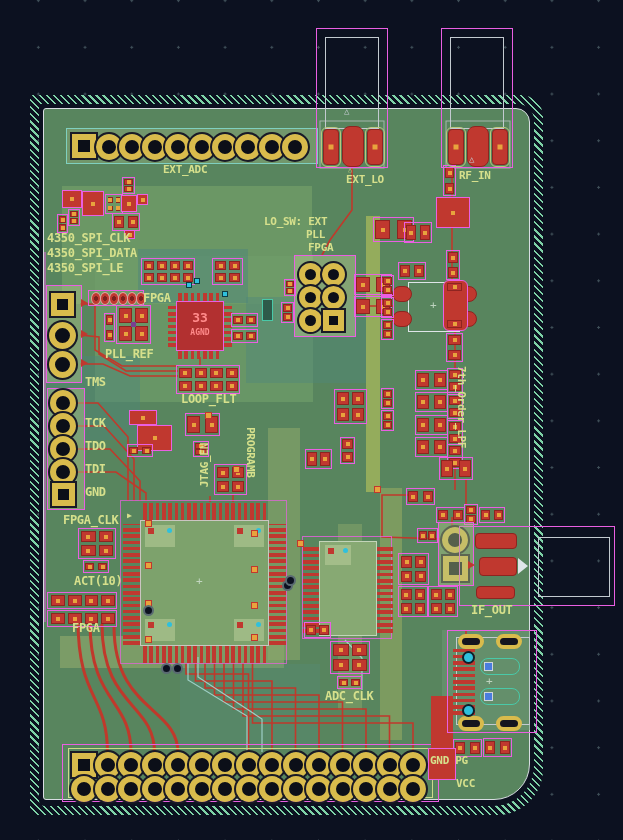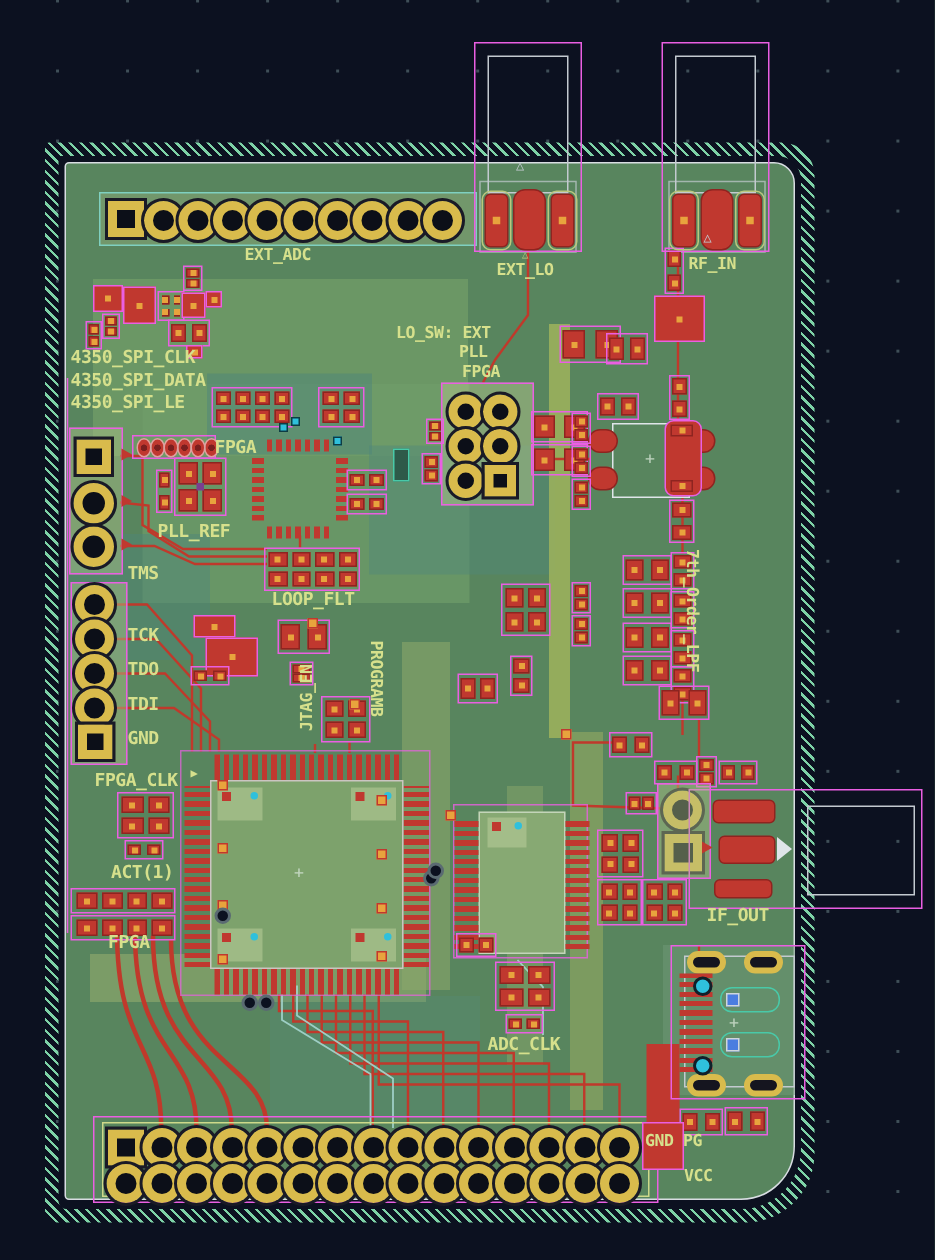--- a/index.html
+++ b/index.html
@@ -167,20 +167,24 @@
     <div class="pins-v" style="left:0px;top:8px;width:16px;height:88px"></div>
     <div class="pins-v" style="left:74px;top:8px;width:16px;height:88px"></div>
     <div class="fcap" style="left:22px;top:8px;width:26px;height:20px;position:absolute"></div>
   </div>
 
   <div style="position:absolute;left:168px;top:293px;width:64px;height:66px;z-index:5">
     <div class="pins-h" style="left:10px;top:0;width:44px;height:8px"></div>
     <div class="pins-h" style="left:10px;top:58px;width:44px;height:8px"></div>
     <div class="pins-v" style="left:0;top:10px;width:8px;height:44px"></div>
     <div class="pins-v" style="left:56px;top:10px;width:8px;height:44px"></div>
+    <div style="position:absolute;left:8px;top:8px;width:48px;height:50px;background:#b23030;border:1px solid #ea5fe2;box-sizing:border-box;text-align:center">
+      <div style="color:#ff8a8a;font:bold 13px 'DejaVu Sans Mono',monospace;margin-top:8px">33</div>
+      <div style="color:#ff8a8a;font:bold 8px 'DejaVu Sans Mono',monospace;margin-top:3px">AGND</div>
+    </div>
   </div>
 
   <div style="position:absolute;left:392px;top:280px;width:86px;height:56px;z-index:5">
     <div class="conn-gray" style="left:16px;top:2px;width:52px;height:50px;border-color:#dfe5e9"></div>
     <div class="cpd" style="left:0;top:6px;width:20px;height:16px;border-radius:8px"></div>
     <div class="cpd" style="left:0;top:31px;width:20px;height:16px;border-radius:8px"></div>
     <div class="cpd" style="left:62px;top:6px;width:23px;height:16px;border-radius:8px"></div>
     <div class="cpd" style="left:62px;top:31px;width:23px;height:16px;border-radius:8px"></div>
   </div>
 
@@ -199,38 +203,38 @@
   <div class="tri" style="left:344px;top:107px">△</div>
   <div class="tri" style="left:469px;top:155px">△</div>
   <div class="tri" style="left:348px;top:167px;color:#b9c87e;font-size:7px">△</div>
   <div class="silk" style="left:127px;top:512px;font-size:8px">▶</div>
   <div class="cross" style="left:430px;top:300px">+</div>
   <div class="cross" style="left:196px;top:576px">+</div>
   <div class="cross" style="left:486px;top:676px">+</div>
   <div style="position:absolute;left:131px;top:322px;width:5px;height:5px;background:#7a3f8f;z-index:6"></div>
 
   <div class="silk" style="left:163px;top:164px">EXT_ADC</div>
-  <div class="silk" style="left:331px;top:174px">EXT_LO</div>
+  <div class="silk" style="left:346px;top:174px">EXT_LO</div>
   <div class="silk" style="left:459px;top:170px">RF_IN</div>
   <div class="silk lg" style="left:47px;top:232px">4350_SPI_CLK</div>
   <div class="silk lg" style="left:47px;top:247px">4350_SPI_DATA</div>
   <div class="silk lg" style="left:47px;top:262px">4350_SPI_LE</div>
   <div class="silk lg" style="left:143px;top:292px">FPGA</div>
   <div class="silk lg" style="left:105px;top:348px">PLL_REF</div>
   <div class="silk lg" style="left:181px;top:393px">LOOP_FLT</div>
   <div class="silk" style="left:264px;top:216px">LO_SW: EXT</div>
   <div class="silk" style="left:306px;top:229px">PLL</div>
   <div class="silk" style="left:308px;top:242px">FPGA</div>
   <div class="silk lg" style="left:85px;top:376px">TMS</div>
   <div class="silk lg" style="left:85px;top:417px">TCK</div>
   <div class="silk lg" style="left:85px;top:440px">TDO</div>
   <div class="silk lg" style="left:85px;top:463px">TDI</div>
   <div class="silk lg" style="left:85px;top:486px">GND</div>
   <div class="silk lg" style="left:63px;top:514px">FPGA_CLK</div>
-  <div class="silk lg" style="left:74px;top:575px">ACT(1)</div>
+  <div class="silk lg" style="left:74px;top:575px">ACT(10)</div>
   <div class="silk lg" style="left:72px;top:622px">FPGA</div>
   <div class="silk vert flip" style="left:199px;top:443px">JTAG_EN</div>
   <div class="silk vert" style="left:245px;top:427px">PROGRAMB</div>
   <div class="silk vert" style="left:456px;top:366px">7th_Order_LPF</div>
   <div class="silk lg" style="left:471px;top:604px">IF_OUT</div>
   <div class="silk lg" style="left:325px;top:690px">ADC_CLK</div>
   <div class="silk" style="left:430px;top:755px">GND PG</div>
   <div class="silk" style="left:456px;top:778px">VCC</div>
 <div class="patch" style="left: 62px; top: 186px; width: 250px; height: 118px; background: rgb(110, 154, 102); opacity: 0.85;"></div>
     <div class="patch" style="left: 95px; top: 256px; width: 218px; height: 146px; background: rgb(111, 157, 105); opacity: 0.7;"></div>

